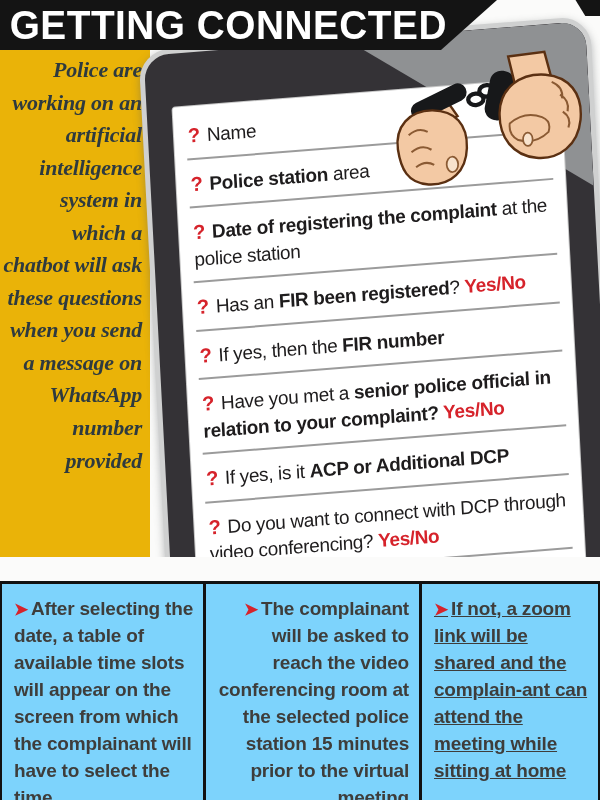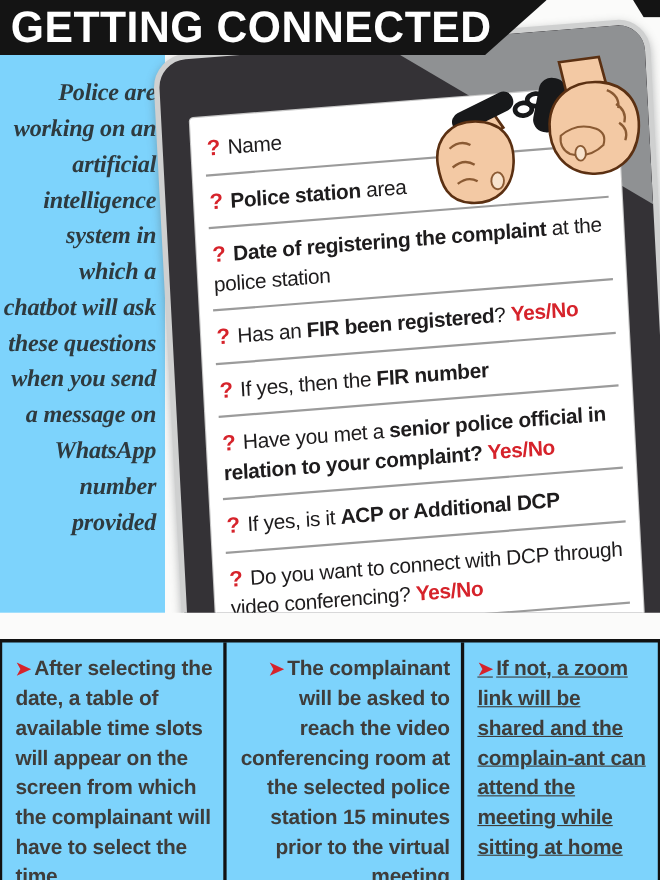--- a/index.html
+++ b/index.html
@@ -18,21 +18,21 @@
     font-weight:bold;letter-spacing:.5px;transform:scaleX(.97);transform-origin:left center;
     white-space:nowrap;font-family:"Liberation Sans",sans-serif;
   }
   .corner-wedge{
     position:absolute;left:565px;top:0;width:35px;height:16px;z-index:60;
     background:#141414;clip-path:polygon(30% 0,100% 0,100% 100%,58% 100%);
   }
   
   .intro{
     position:absolute;left:0;top:50px;width:150px;height:507px;z-index:5;
-    background:#7dd3fc;box-sizing:border-box;padding:18px 8px 0 2px;
+    background:#eab308;box-sizing:border-box;padding:4px 8px 0 2px;
   }
   .intro p{
     margin:0;text-align:right;font-family:"Liberation Serif",serif;
     font-style:italic;font-weight:bold;font-size:22px;line-height:1.48;
     color:#2e3a3f;letter-spacing:-.2px;
   }
   
   .phone-area{position:absolute;left:0;top:0;width:600px;height:557px;overflow:hidden;z-index:10;}
   .phone{
     position:absolute;left:150px;top:40px;width:452px;height:560px;

